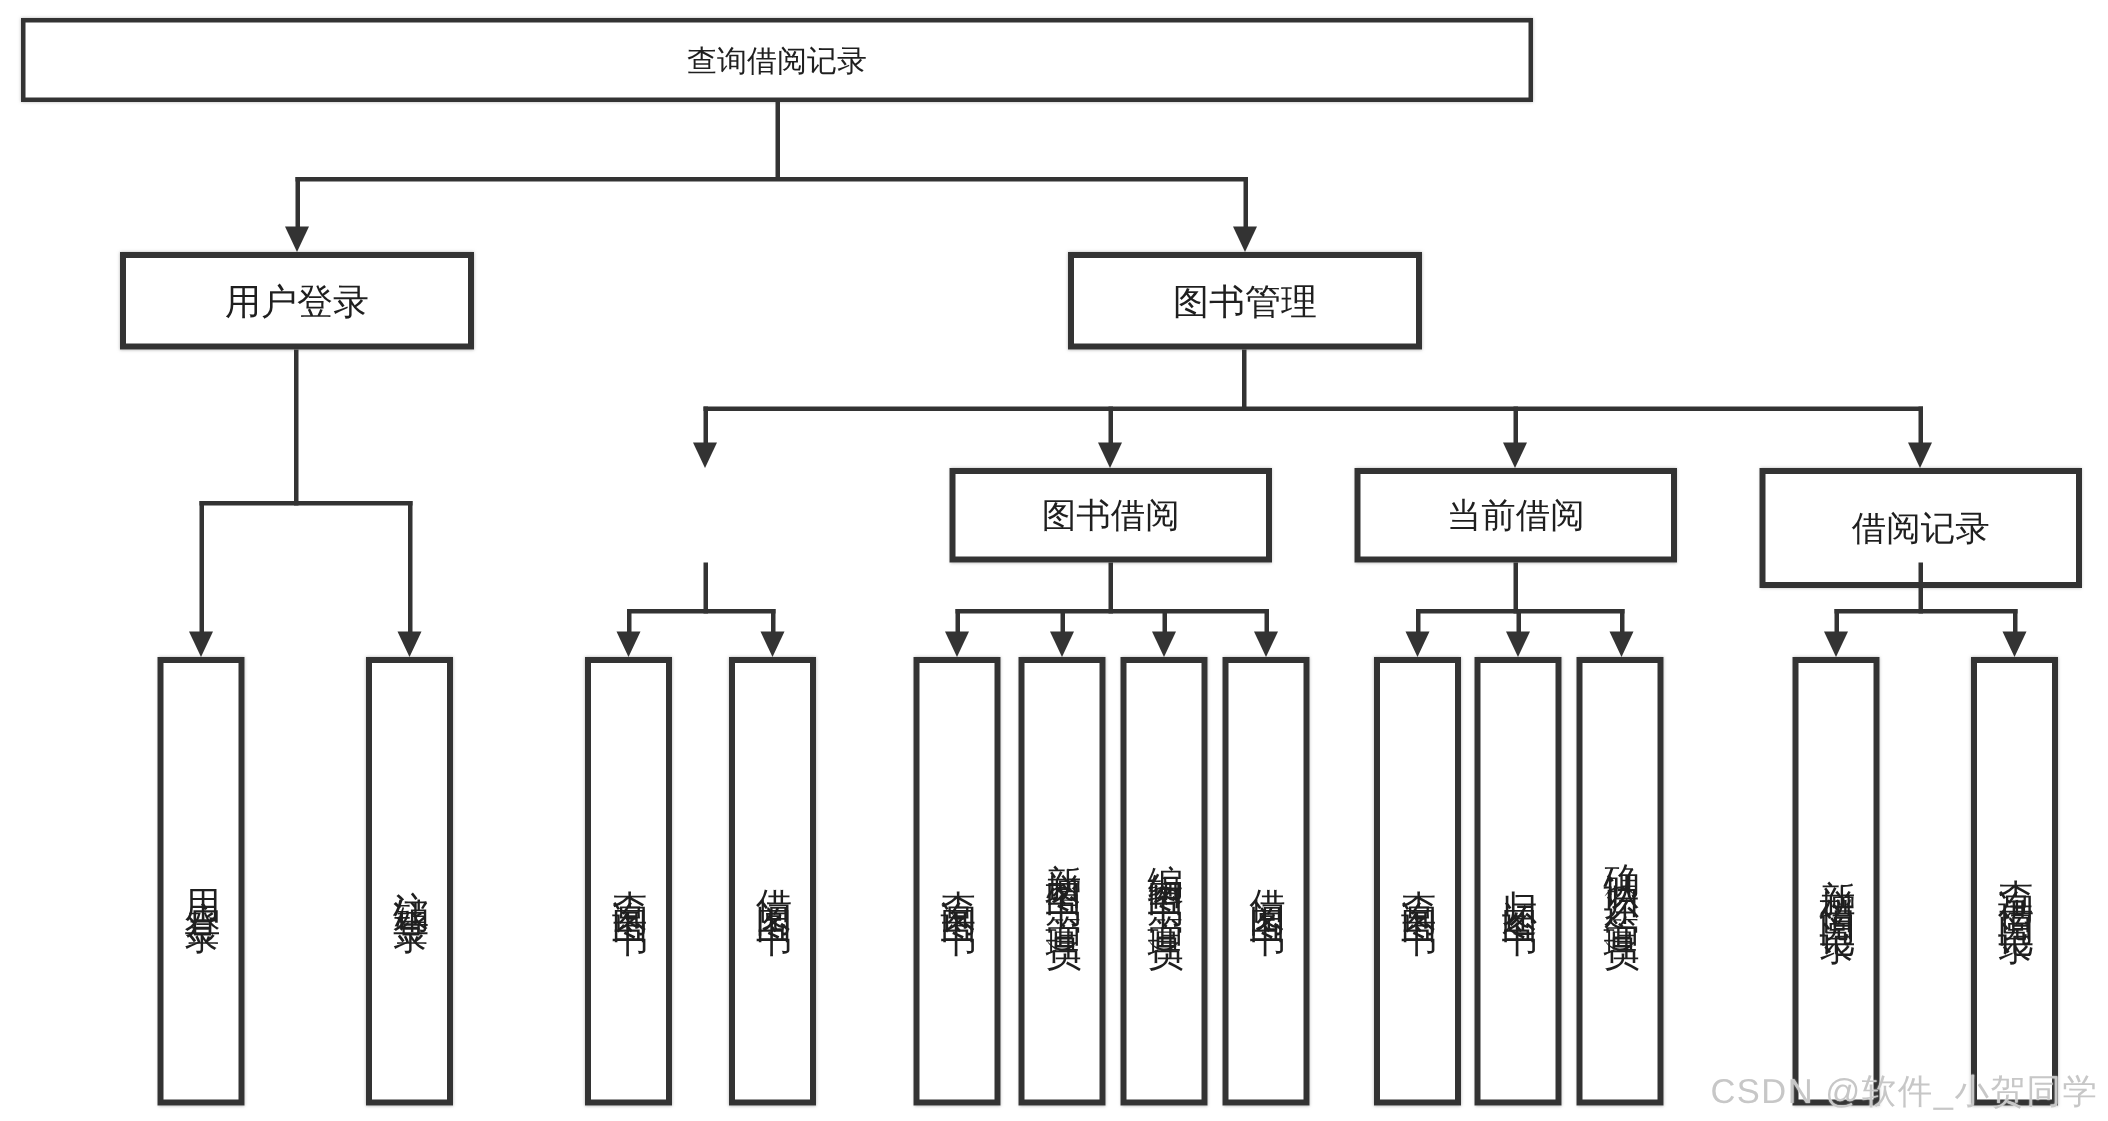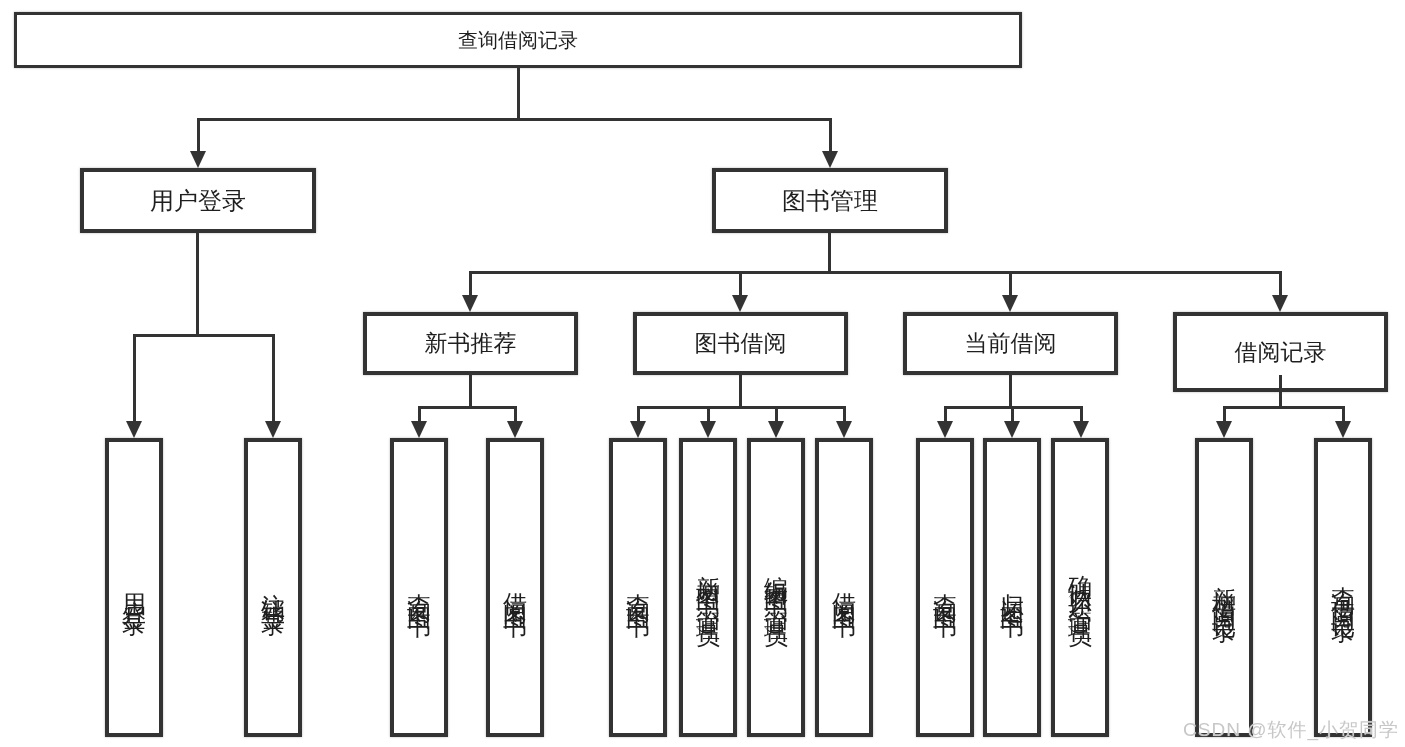--- a/index.html
+++ b/index.html
@@ -35,21 +35,21 @@
     position:absolute;
     width:0;height:0;
     border-left:8px solid transparent;
     border-right:8px solid transparent;
     border-top:17px solid #333333;
   }
   .watermark{
     position:absolute;
     right:6px;
     bottom:4px;
-    font-size:19px;
+    font-size:23px;
     color:#c7c7c7;
     text-shadow:0 0 1px #ffffff;
     letter-spacing:1px;
     z-index:5;
   }
 </style>
 </head>
 <body>
 
 <div id="stage">
@@ -58,23 +58,20 @@
     <span>查询借阅记录</span>
   </div>
 
   <div class="node lvl2" style="left:80px;top:168px;width:236px;height:65px">
     <span>用户登录</span>
   </div>
   <div class="node lvl2" style="left:712px;top:168px;width:236px;height:65px">
     <span>图书管理</span>
   </div>
 
-  <div class="node lvl3" style="left:363px;top:312px;width:215px;height:63px">
-    <span>新书推荐</span>
-  </div>
   <div class="node lvl3" style="left:903px;top:312px;width:215px;height:63px">
     <span>当前借阅</span>
   </div>
   <div class="node lvl3" style="left:633px;top:312px;width:215px;height:63px">
     <span>图书借阅</span>
   </div>
   <div class="node lvl3" style="left:1173px;top:312px;width:215px;height:80px">
     <span>借阅记录</span>
   </div>
 

